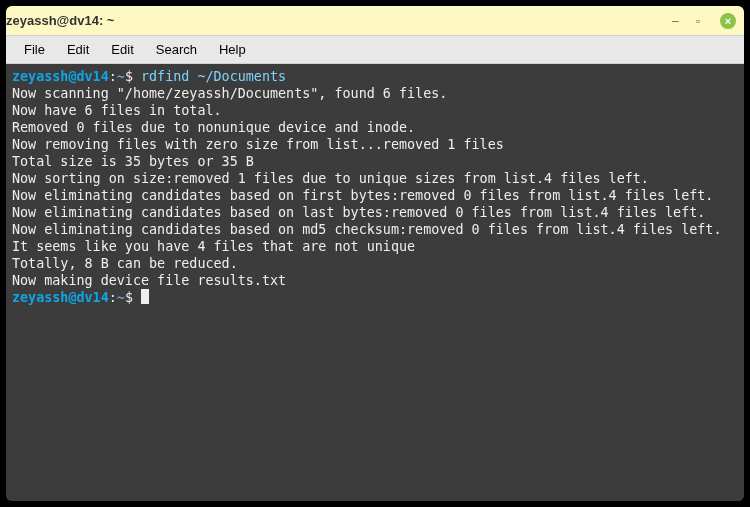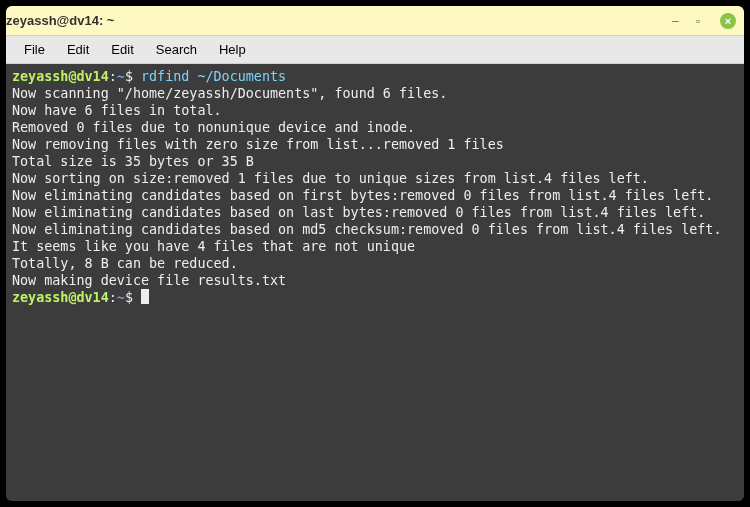--- a/index.html
+++ b/index.html
@@ -83,21 +83,21 @@
       background: #3c3c3c;
       padding: 4px 6px;
       font-family: "DejaVu Sans Mono", "Liberation Mono", monospace;
       font-size: 13.4px;
       line-height: 17px;
       color: #eeeeee;
       overflow: hidden;
       white-space: pre-wrap;
       word-break: break-all;
     }
-    .prompt { color: #bef264; font-weight: bold; }
+    .prompt { color: #0ea5e9; font-weight: bold; }
     .path { color: #729fcf; font-weight: bold; }
     .cmd { color: #7dd3fc; }
     .out { color: #eeeeee; }
     .cursor {
       display: inline-block;
       width: 8px;
       height: 15px;
       background: #eeeeee;
       vertical-align: text-bottom;
       margin-bottom: 1px;

